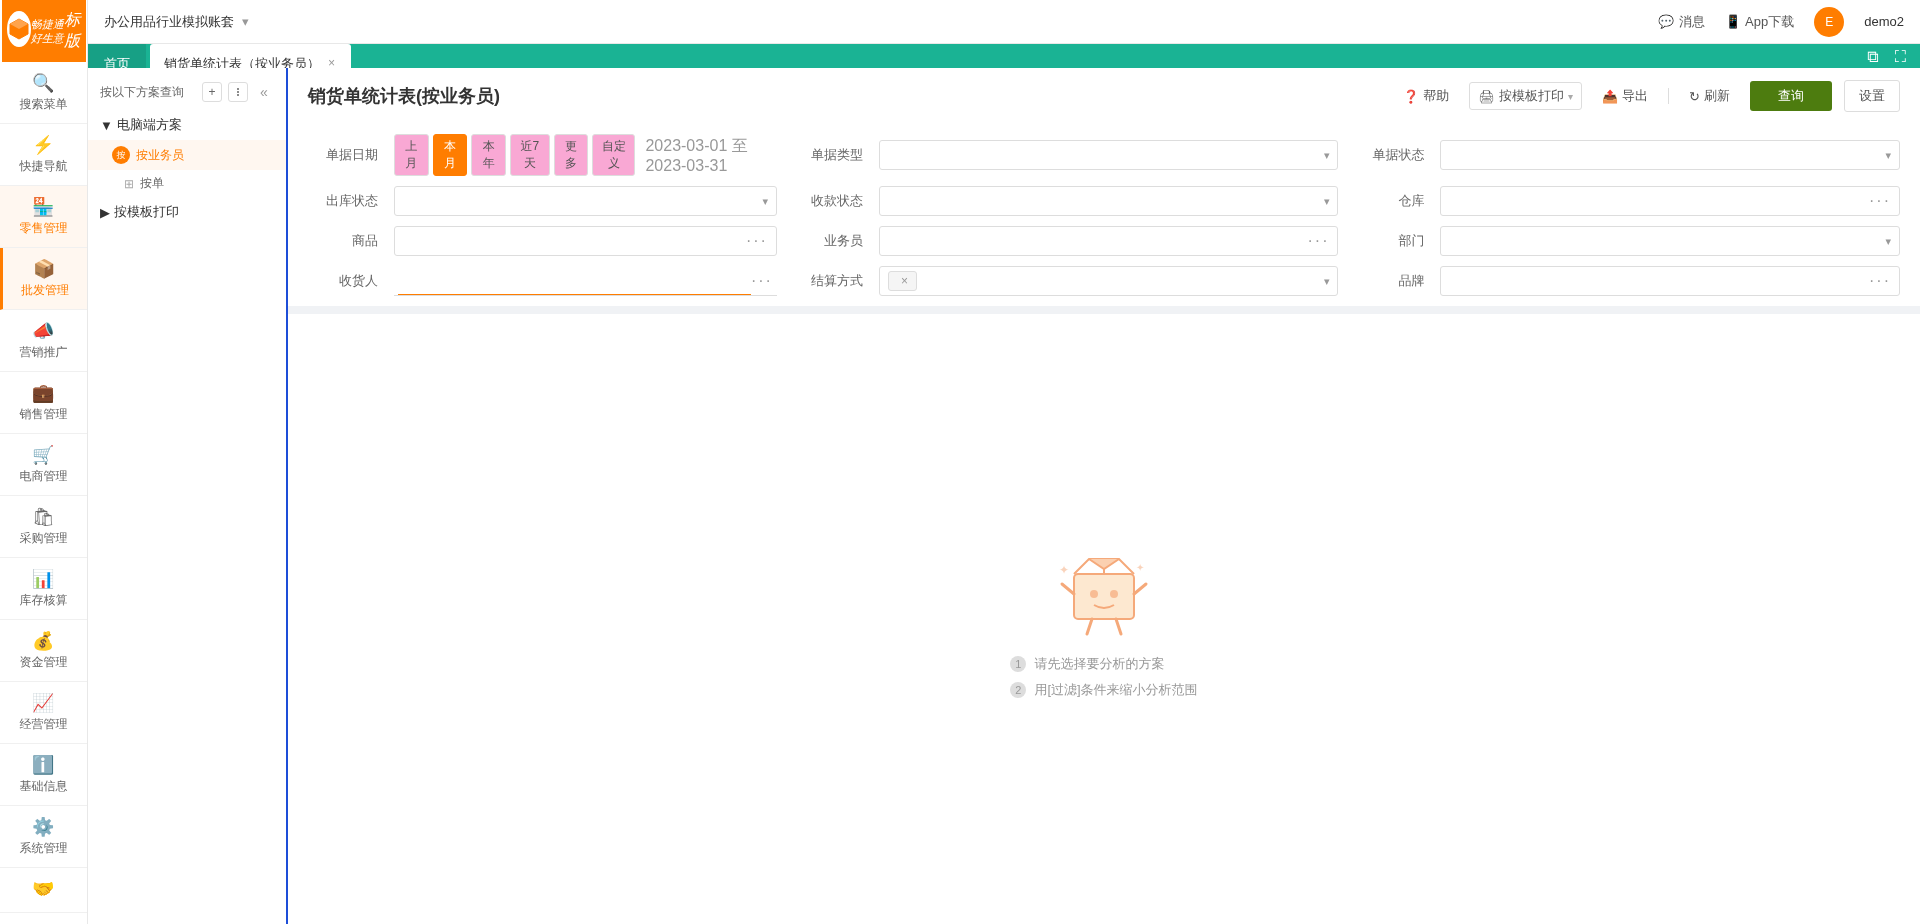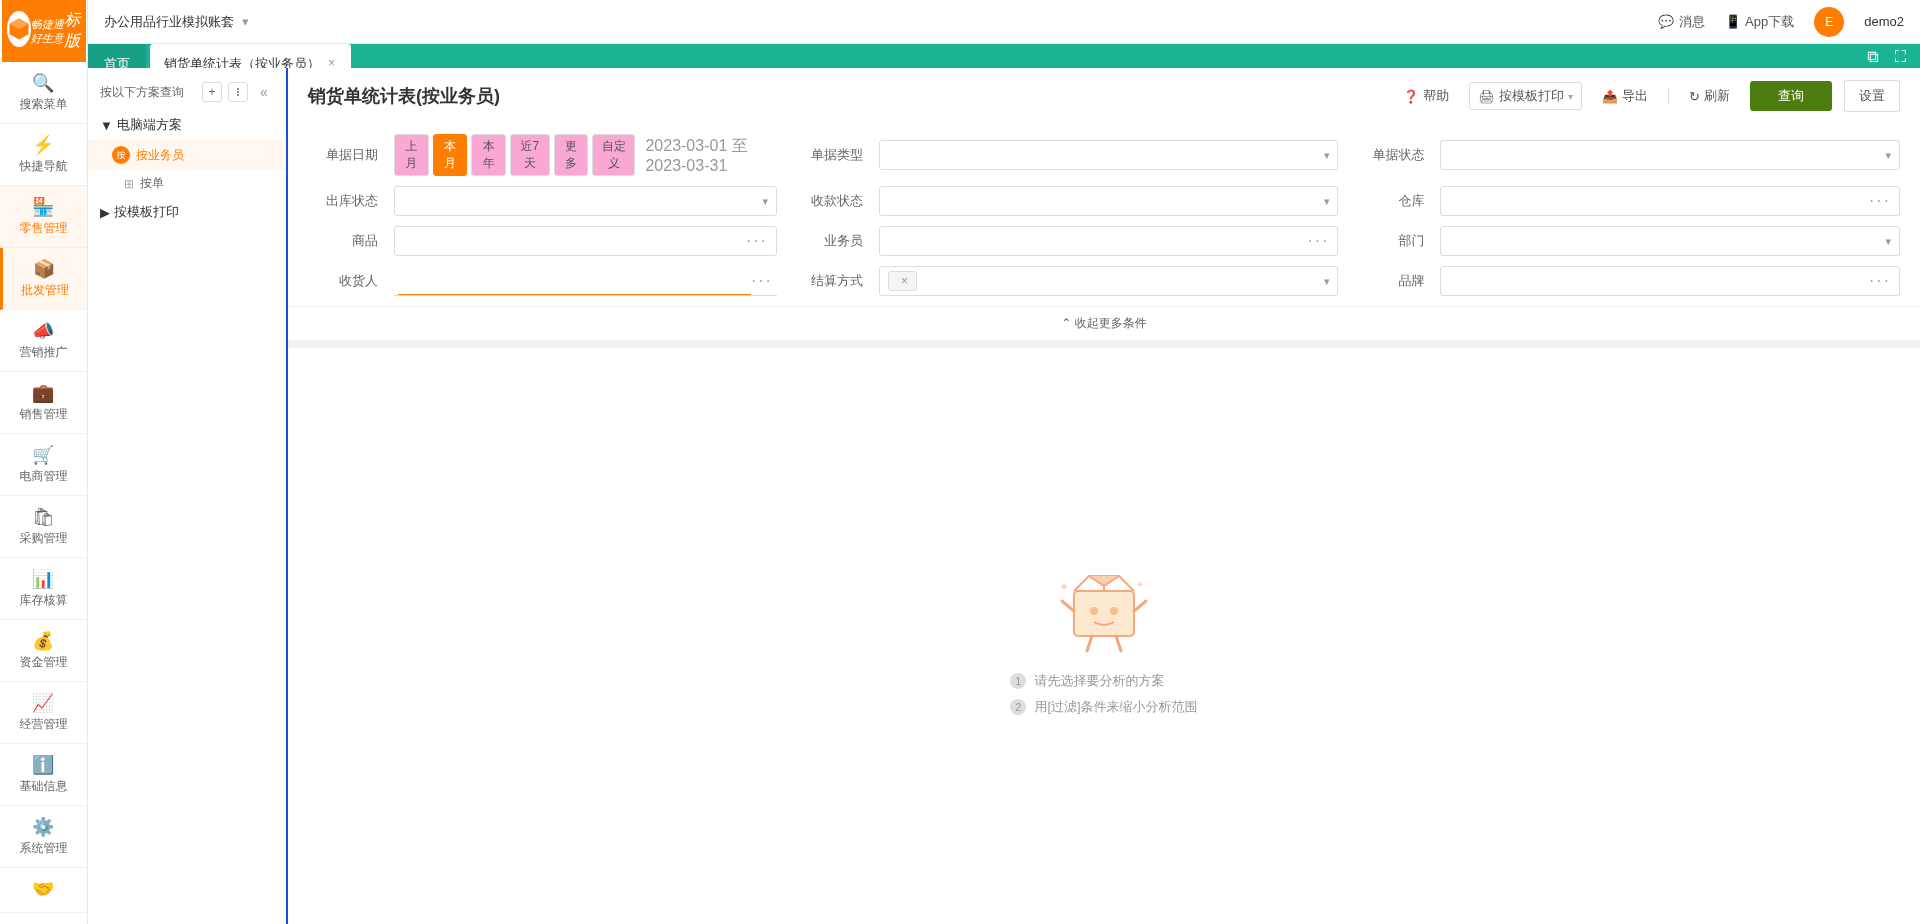--- a/index.html
+++ b/index.html
@@ -761,24 +761,20 @@
             <div class="filter-control" style="flex:1.2;">
               <div class="select-control">
                 <span></span>
                 <span class="select-dots">···</span>
               </div>
             </div>
           </div>
 
         </div>
 
-        <div class="collapse-row">
-          <span>⌃ </span>
-          <span>收起更多条件</span>
-        </div>
       </div>
 
       <div class="content-area">
         <div class="empty-state">
 
           <div class="empty-icon">
             <svg viewBox="0 0 100 100" xmlns="http://www.w3.org/2000/svg">
 
               <rect x="20" y="35" width="60" height="45" rx="4" fill="#fde8d0" stroke="#f5a97a" stroke-width="2"></rect>
 

